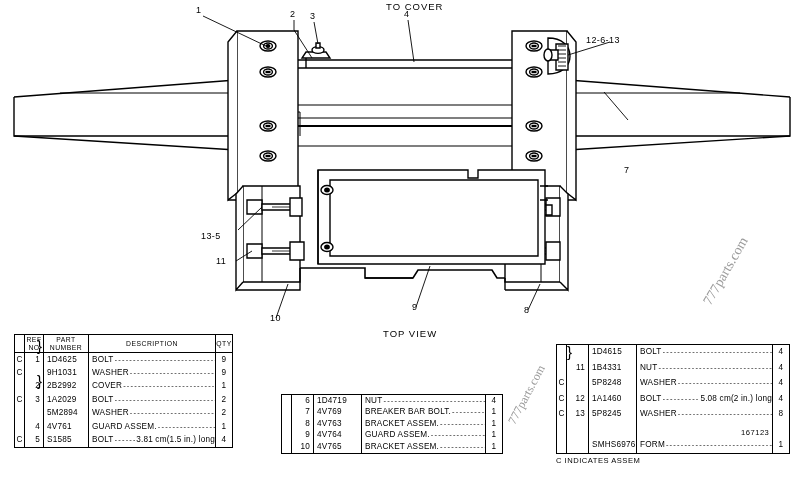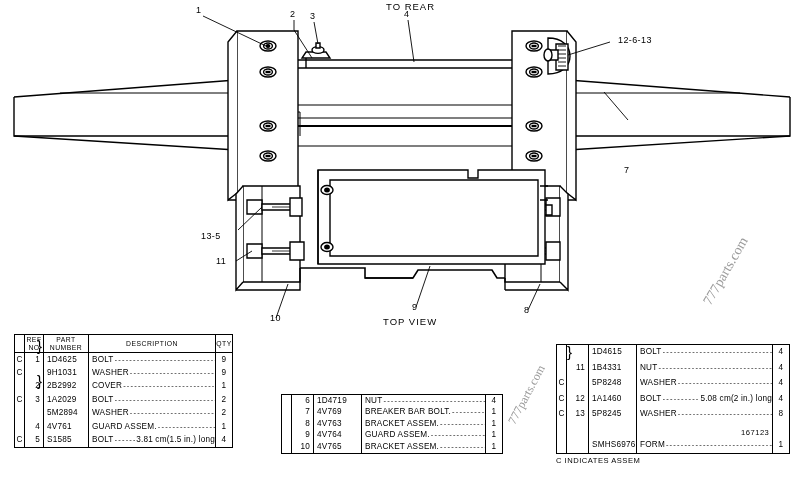--- a/index.html
+++ b/index.html
@@ -221,29 +221,29 @@
         <path d="M416,307 L430,266"></path>
         <path d="M528,310 L540,284"></path>
       </g>
     </g>
   </svg>
 
   <div class="lbl" style="left:196px;top:6px;">1</div>
   <div class="lbl" style="left:290px;top:10px;">2</div>
   <div class="lbl" style="left:310px;top:12px;">3</div>
   <div class="lbl" style="left:404px;top:10px;">4</div>
-  <div class="lbl big" style="left:386px;top:2px;">TO REAR</div>
-  <div class="lbl" style="left:618px;top:36px;">12-6-13</div>
+  <div class="lbl big" style="left:386px;top:2px;">TO COVER</div>
+  <div class="lbl" style="left:586px;top:36px;">12-6-13</div>
   <div class="lbl" style="left:624px;top:166px;">7</div>
   <div class="lbl" style="left:201px;top:232px;">13-5</div>
   <div class="lbl" style="left:216px;top:257px;">11</div>
   <div class="lbl" style="left:270px;top:314px;">10</div>
   <div class="lbl" style="left:412px;top:303px;">9</div>
   <div class="lbl" style="left:524px;top:306px;">8</div>
-  <div class="lbl big" style="left:383px;top:317px;">TOP VIEW</div>
+  <div class="lbl big" style="left:383px;top:329px;">TOP VIEW</div>
 
   <div class="wm" id="wm-main">777parts.com</div>
   <div class="wm" id="wm-left">777parts.com</div>
   <div class="wm" id="wm-mid">777parts.com</div>
 
   <div class="ptable" id="tbl-left" style="left:14px;top:334px;width:219px;height:114px;">
     <table>
       <tbody>
         <tr class="hdr">
           <td class="c-col vl"></td>

